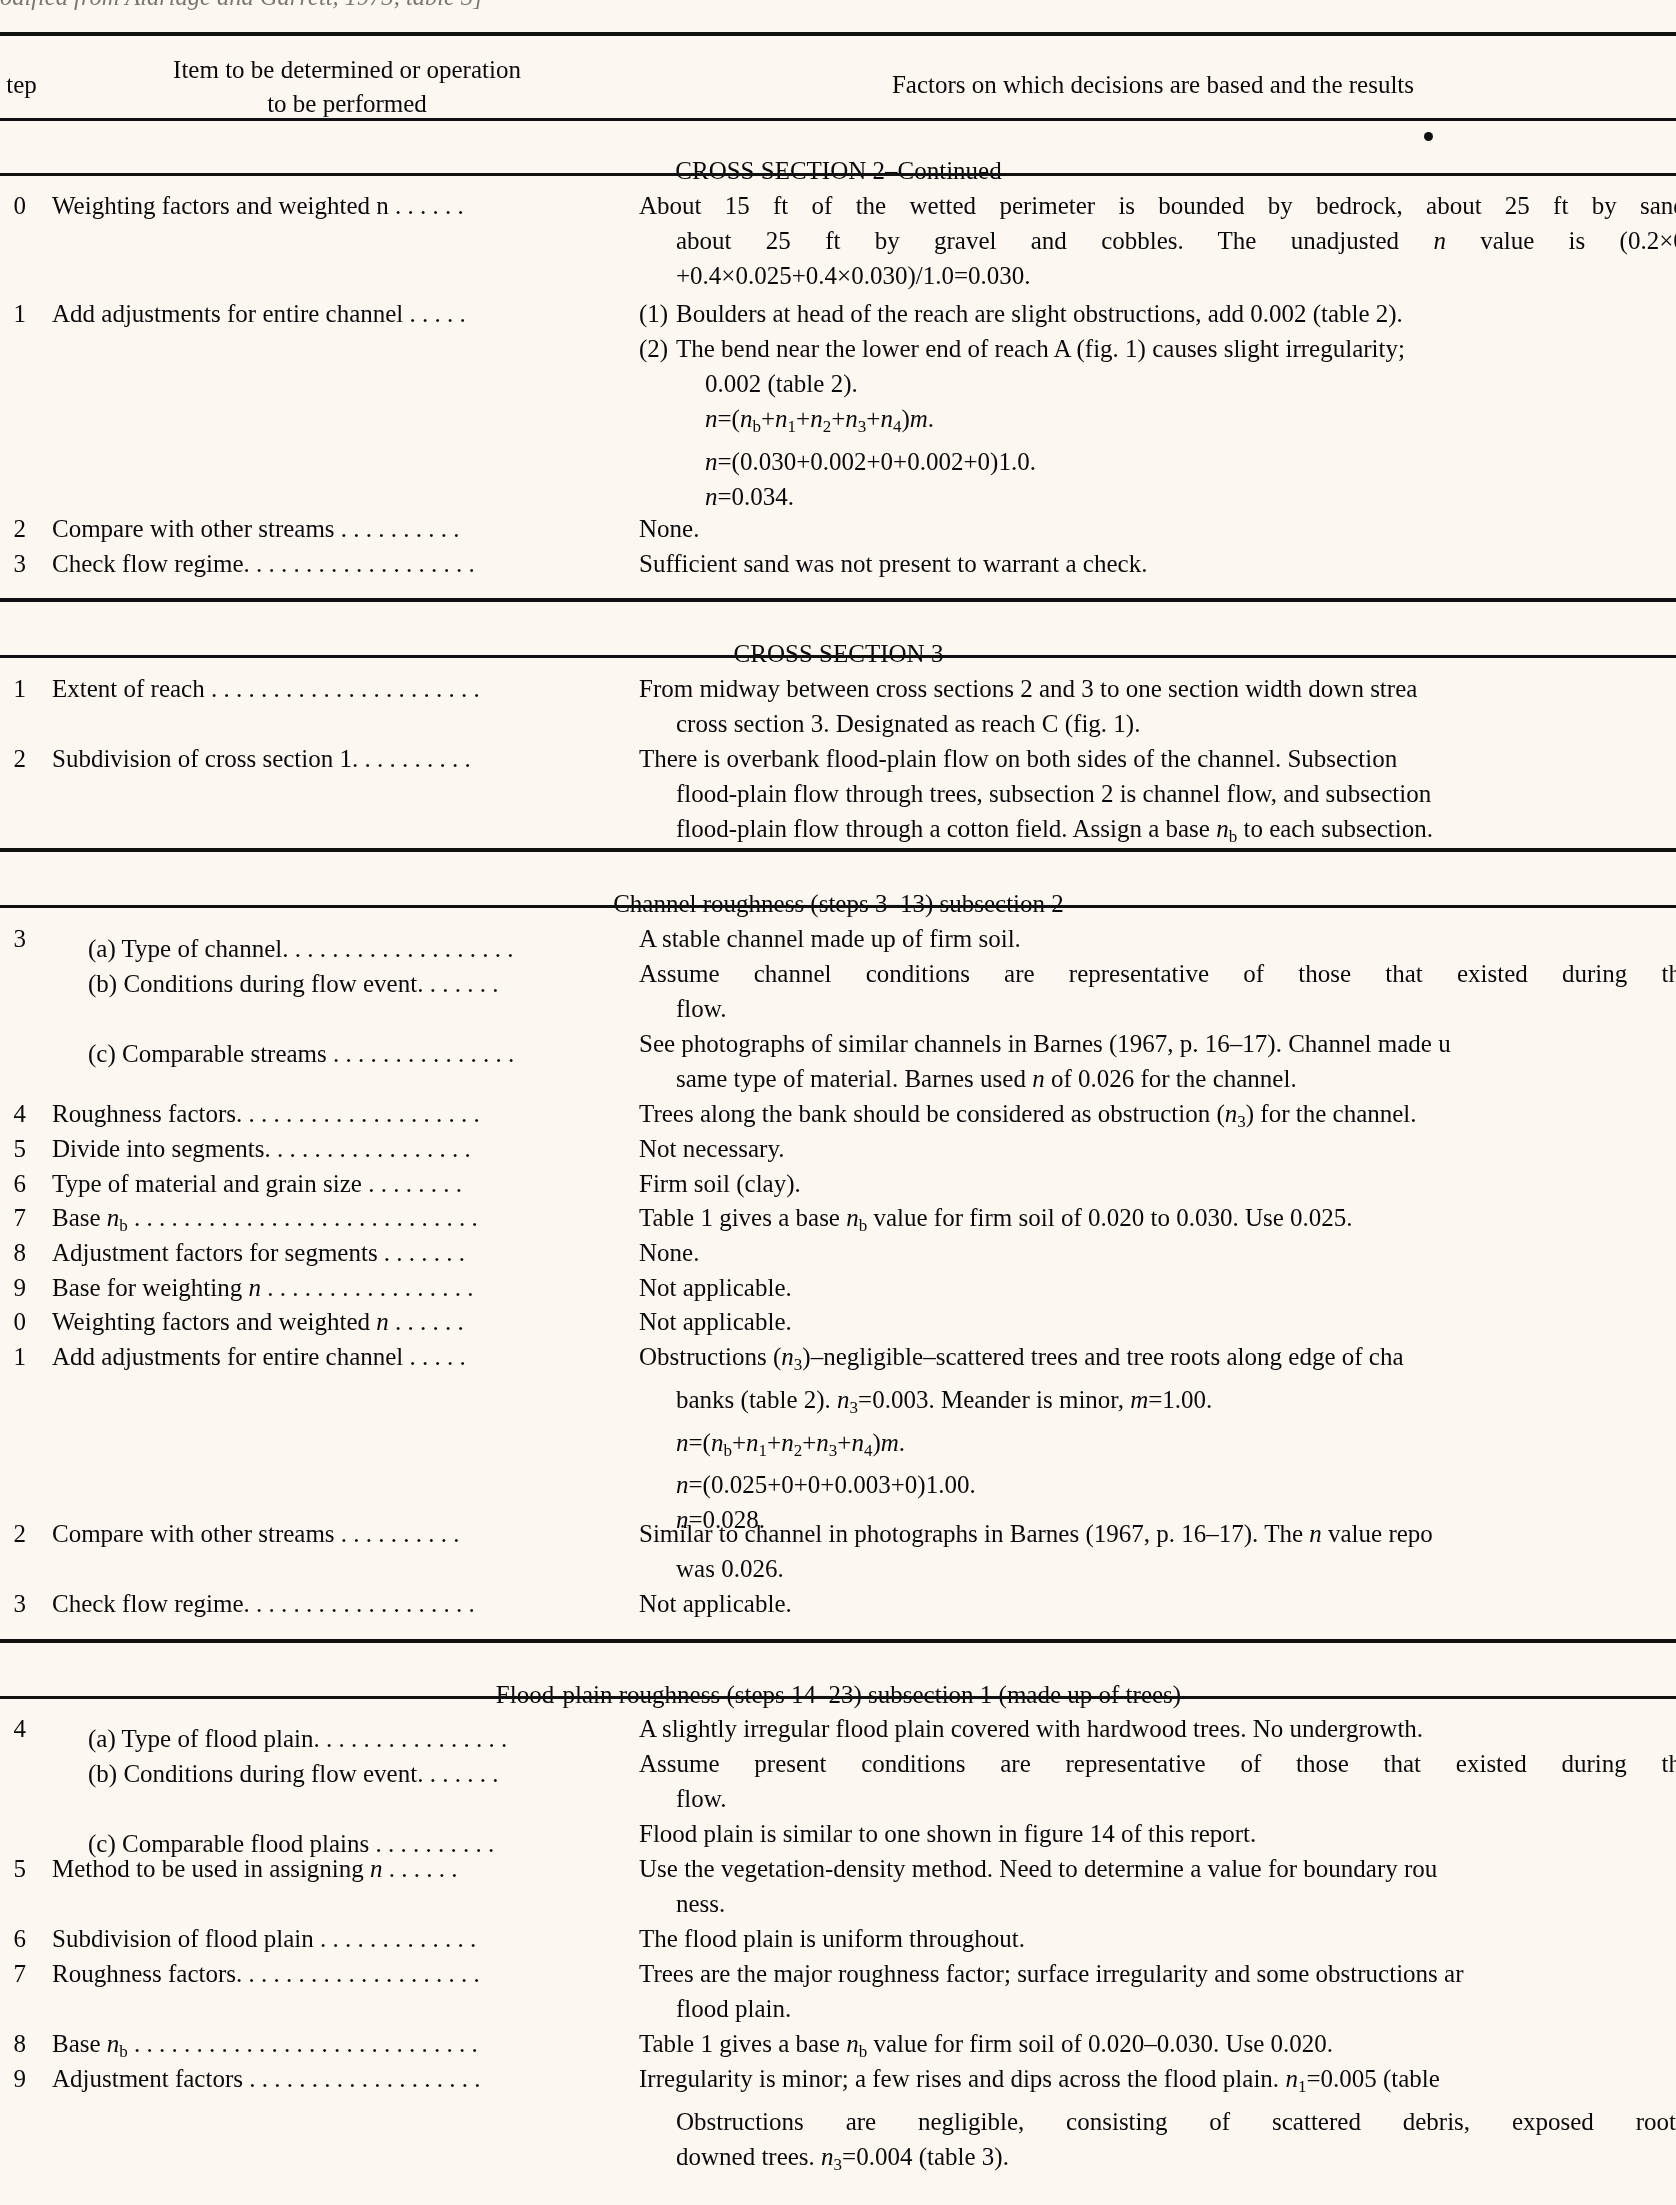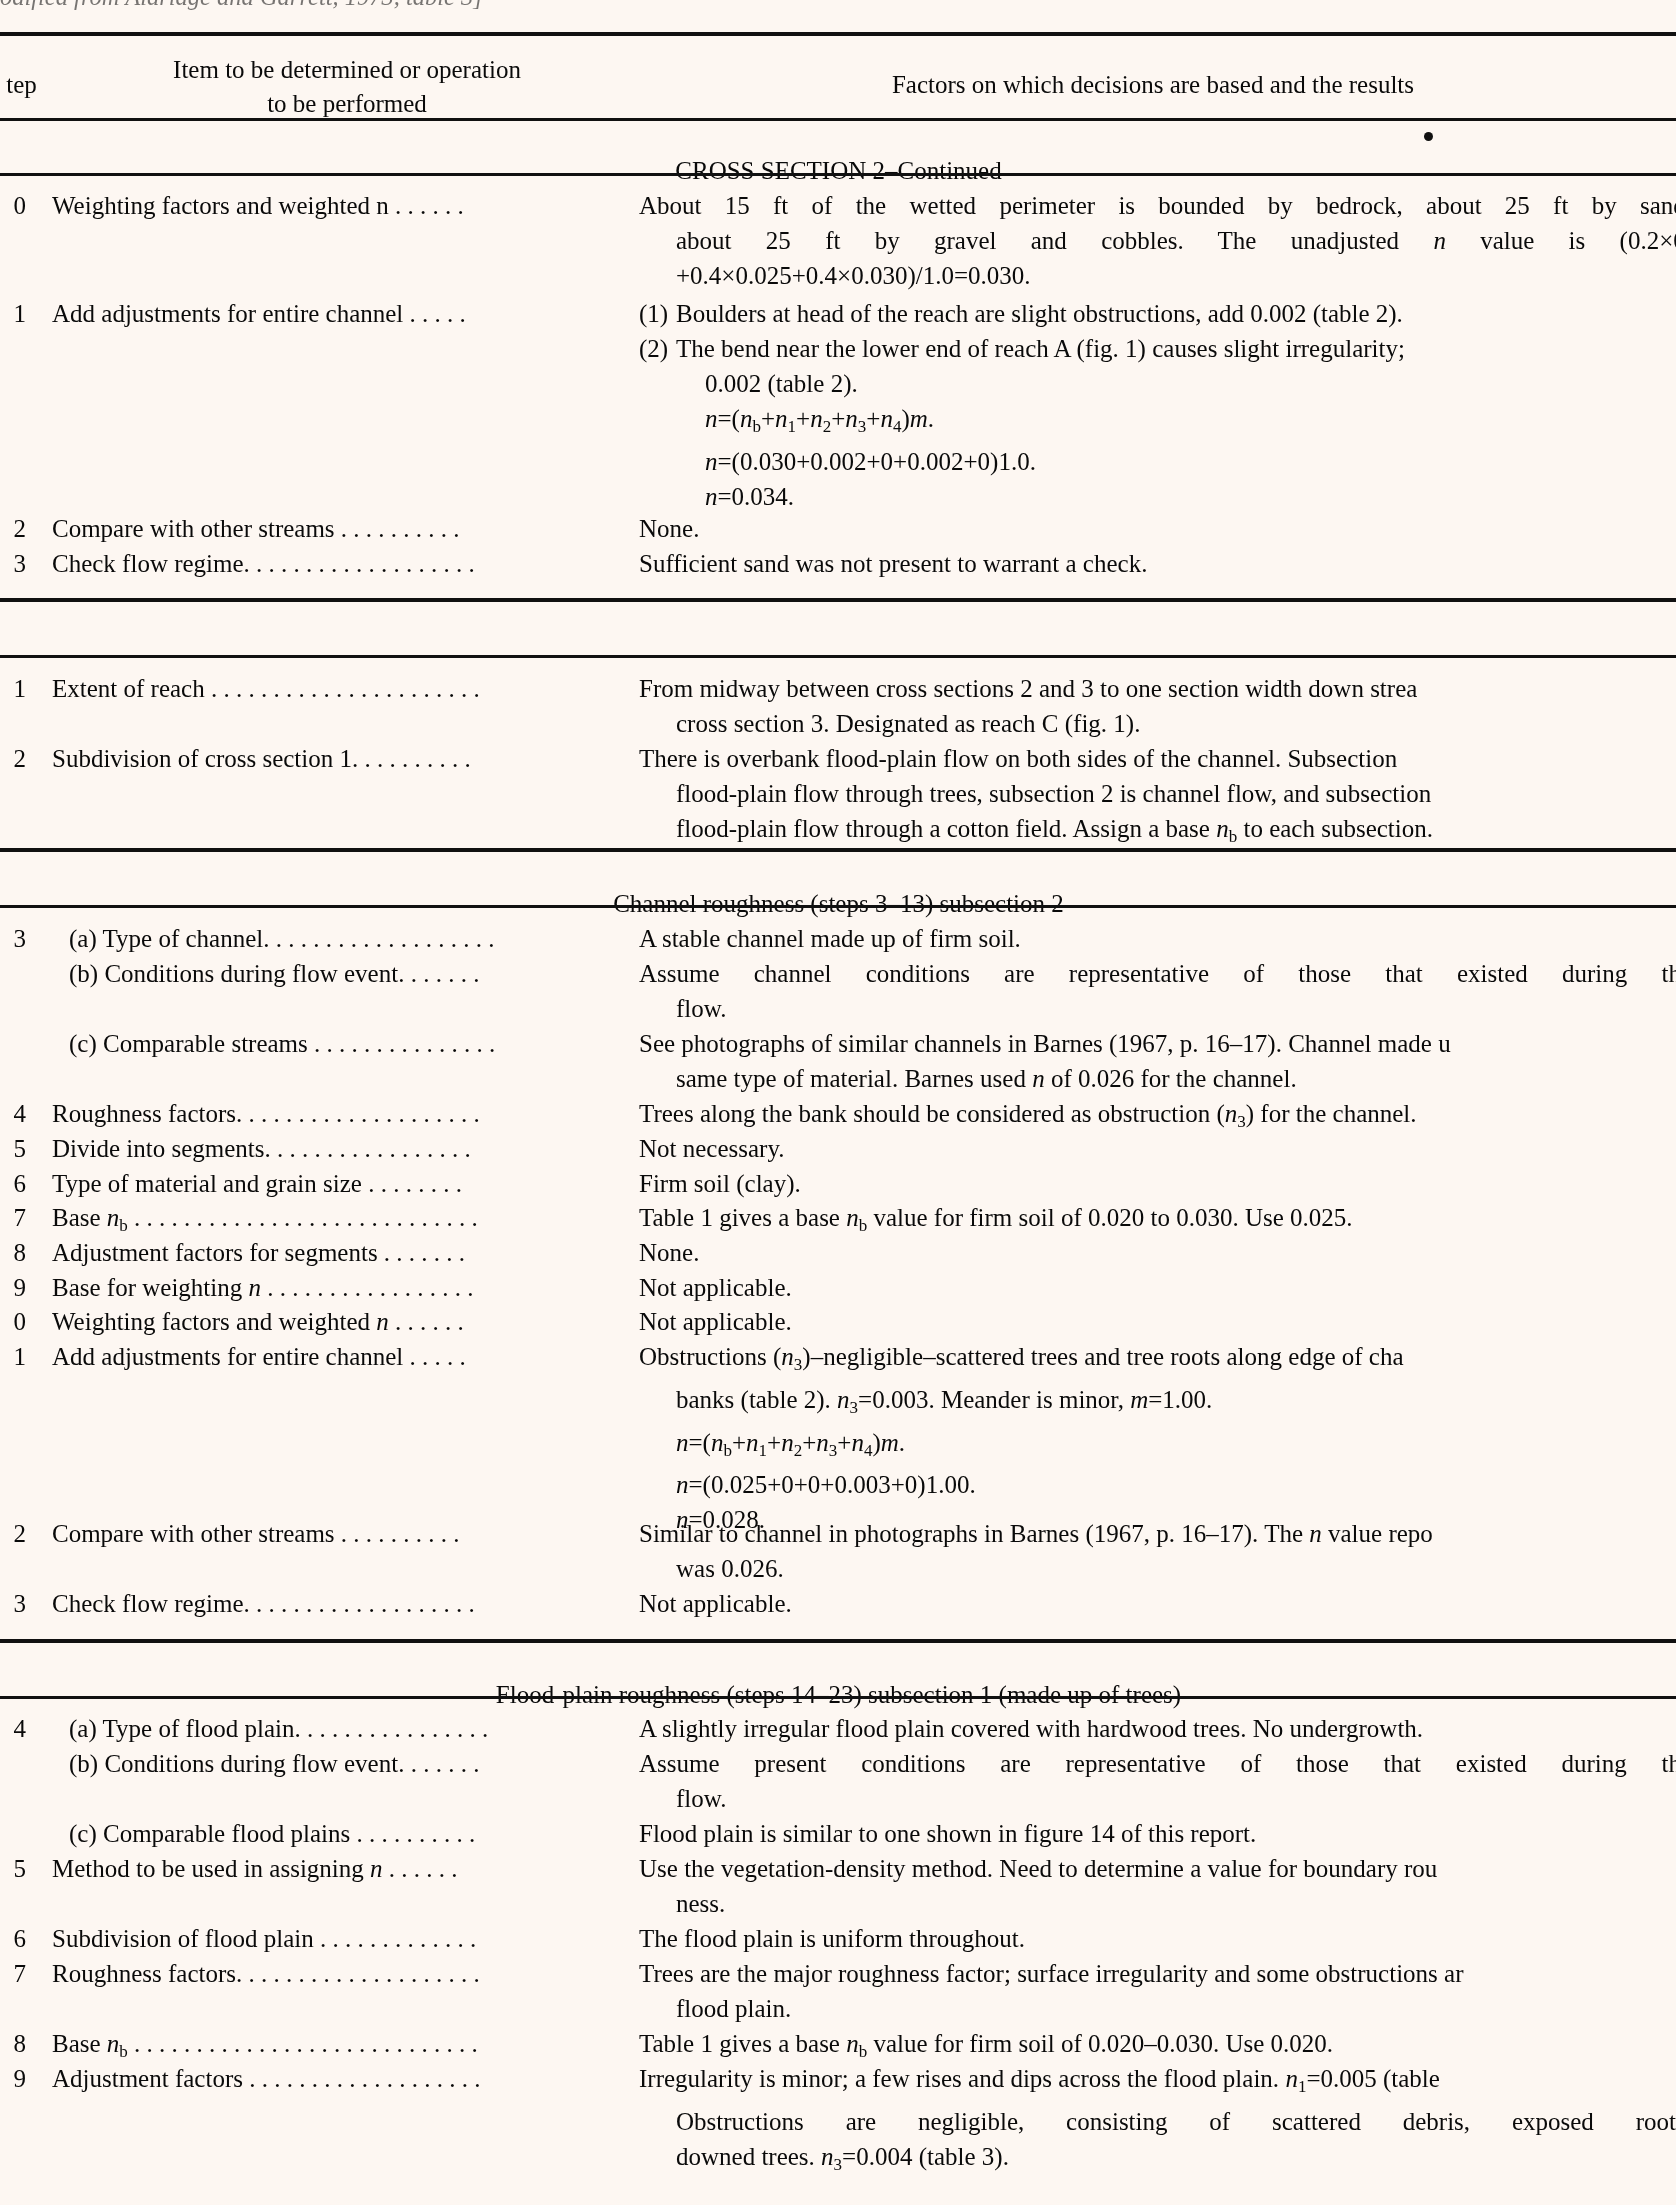--- a/index.html
+++ b/index.html
@@ -114,21 +114,21 @@
     white-space: nowrap;
   }
   .c-item {
     position: absolute;
     left: 52px;
     width: 558px;
     font-size: 25px;
     line-height: 35px;
     white-space: nowrap;
   }
-  .c-item.indent { left: 69px; }
+  .c-item.indent { left: 88px; margin-top: 10px; }
   .c-fact {
     position: absolute;
     left: 639px;
     width: 1100px;
     font-size: 25px;
     line-height: 35px;
   }
   .c-fact .ln { display: block; white-space: nowrap; }
   .c-fact .ln.hang { padding-left: 37px; }
   .c-fact .ln.just {
@@ -211,20 +211,21 @@
   <div class="row" style="top:546px">
     <div class="c-step">3</div>
     <div class="c-item">Check flow regime. . . . . . . . . . . . . . . . . . .</div>
     <div class="c-fact">
       <span class="ln">Sufficient sand was not present to warrant a check.</span>
     </div>
   </div>
 
   <div class="rule thick" style="top:598px"></div>
 
+  <div class="banner" style="top:612px">CROSS SECTION 3</div>
   <div class="rule thin" style="top:655px"></div>
 
   <div class="row" style="top:671px">
     <div class="c-step">1</div>
     <div class="c-item">Extent of reach . . . . . . . . . . . . . . . . . . . . . .</div>
     <div class="c-fact">
       <span class="ln">From midway between cross sections 2 and 3 to one section width down strea</span>
       <span class="ln hang">cross section 3. Designated as reach C (fig. 1).</span>
     </div>
   </div>

